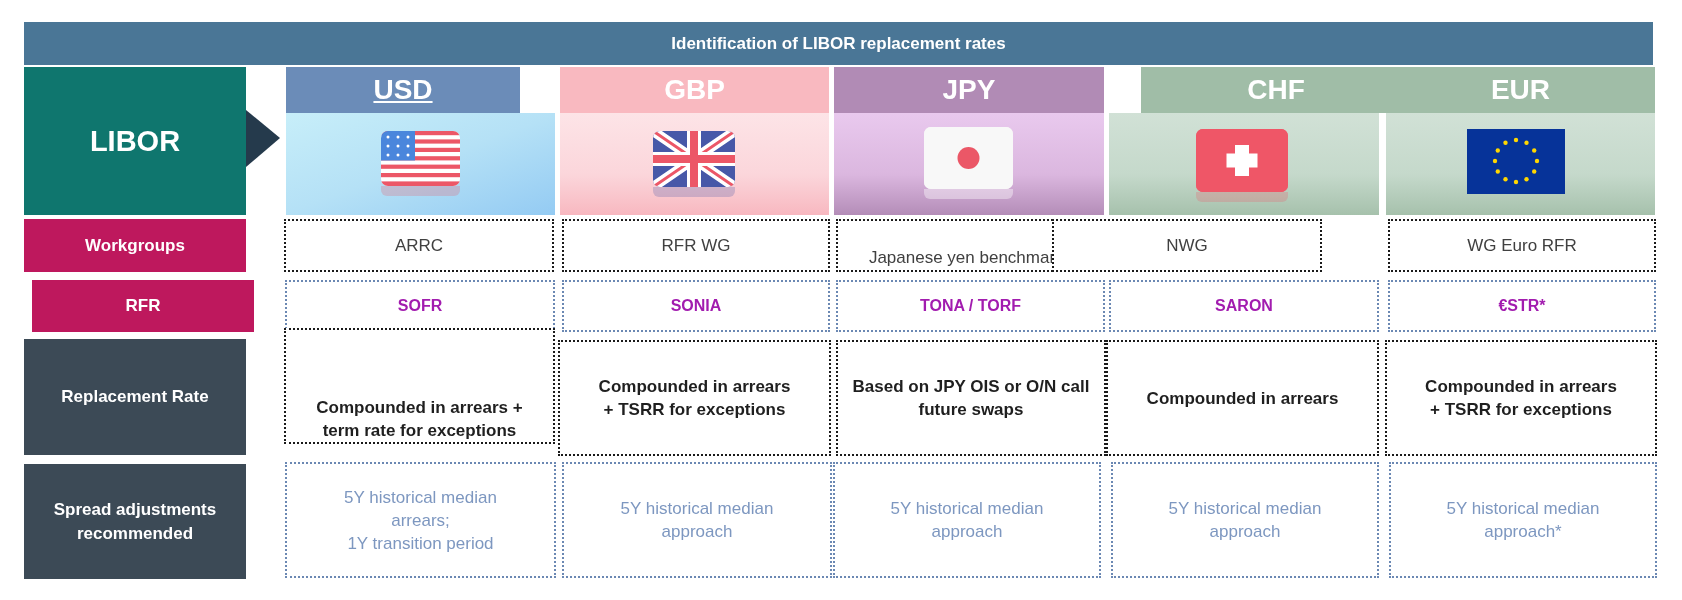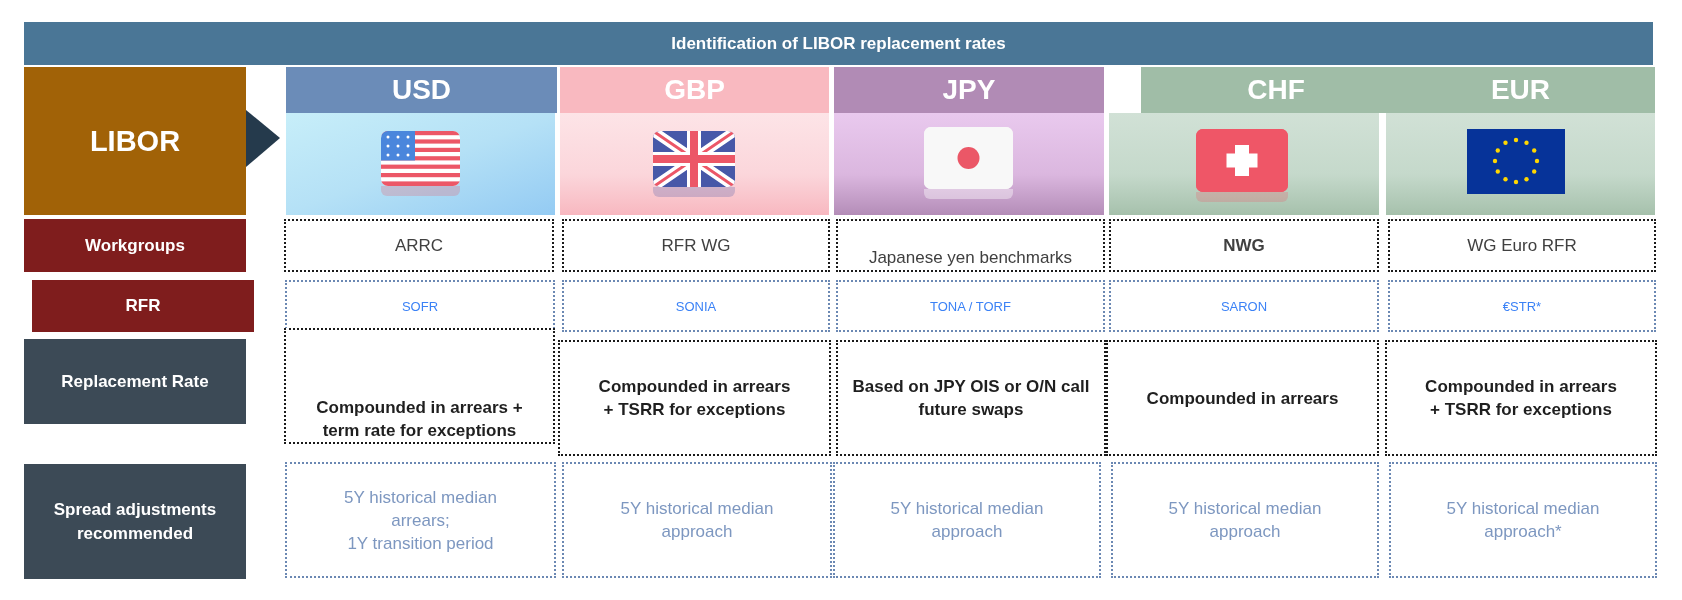--- a/index.html
+++ b/index.html
@@ -2,58 +2,58 @@
 <html><head>
 <meta charset="utf-8">
 <style>
   html, body { margin:0; padding:0; background:#ffffff; }
   body { width:1682px; height:600px; position:relative; overflow:hidden;
          font-family:"Liberation Sans", "DejaVu Sans", sans-serif; }
   .abs { position:absolute; box-sizing:border-box; }
   .title-bar { left:24px; top:22px; width:1629px; height:43px; background:#4a7696;
                color:#fff; font-weight:bold; font-size:17px;
                display:flex; align-items:center; justify-content:center; }
-  .libor-box { left:24px; top:67px; width:222px; height:148px; background:#a16207;
+  .libor-box { left:24px; top:67px; width:222px; height:148px; background:#0f766e;
                color:#fff; font-weight:bold; font-size:29px;
                display:flex; align-items:center; justify-content:center; }
   .libor-arrow { left:246px; top:110px; width:0; height:0;
                  border-top:28px solid transparent; border-bottom:29px solid transparent;
                  border-left:34px solid #253a4c; }
   .col-head { height:46px; top:67px; color:#fff; font-weight:bold; font-size:28px;
               display:flex; align-items:center; justify-content:center; }
   .col-flag { top:113px; height:102px; }
   .flag { position:absolute; border-radius:7px; overflow:hidden; }
   .flag-reflect { position:absolute; height:10px; border-radius:0 0 6px 6px; opacity:.25; }
   .row-label { left:24px; width:222px; color:#fff; font-weight:bold; font-size:17px;
                display:flex; align-items:center; justify-content:center; text-align:center;
                line-height:24px; }
-  .lbl-light { background:#7f1d1d; }
+  .lbl-light { background:#be185d; }
   .lbl-dark { background:#3c4a56; }
   .cell { display:flex; align-items:center; justify-content:center; text-align:center;
           background:#fff; padding:0 8px; }
   .cell-black { border:2px dotted #1a1a1a; }
   .cell-blue { border:2px dotted #6b88b3; }
   .txt-work { color:#404040; font-size:17px; line-height:23px; }
-  .txt-rfr { color:#3b82f6; font-weight:normal; font-size:13px; }
+  .txt-rfr { color:#a21caf; font-weight:bold; font-size:16px; }
   .txt-repl { color:#1f1f1f; font-weight:bold; font-size:17px; line-height:23px; }
   .txt-spread { color:#7d97c0; font-size:17px; line-height:23px; }
 </style>
 </head>
 <body>
 
 <div class="abs title-bar">
   <span>Identification of LIBOR replacement rates</span>
 </div>
 
 <div class="abs libor-box">
   <span>LIBOR</span>
 </div>
 <div class="abs libor-arrow"></div>
 
-<div class="abs col-head" style="left:286px;width:271px;background:#6b8cb8;">
+<div class="abs col-head" style="left:286px;width:234px;background:#6b8cb8;text-decoration:underline;">
     <span>USD</span>
   </div>
 <div class="abs col-head" style="left:560px;width:269px;background:#f9b9c0;">
     <span>GBP</span>
   </div>
 <div class="abs col-head" style="left:834px;width:270px;background:#b18bb5;">
     <span>JPY</span>
   </div>
 <div class="abs col-head" style="left:1109px;width:270px;background:#a0bda7;margin-left:32px;">
     <span>CHF</span>
@@ -149,37 +149,37 @@
     </svg>
   </div>
 </div>
 
 <div class="abs row-label lbl-light" style="top:219px;height:53px;">
     <span>Workgroups</span>
   </div>
 <div class="abs row-label lbl-light" style="top:280px;height:52px;margin-left:8px;">
     <span>RFR</span>
   </div>
-<div class="abs row-label lbl-dark" style="top:339px;height:85px;">
+<div class="abs row-label lbl-dark" style="top:339px;height:116px;">
     <span>Replacement Rate</span>
   </div>
 <div class="abs row-label lbl-dark" style="top:464px;height:115px;">
   <span><span>Spread adjustments</span><br><span>recommended</span></span>
 </div>
 
 <div class="abs cell cell-black" style="left:284px;top:219px;width:270px;height:53px;">
     <span class="txt-work">ARRC</span>
   </div>
 <div class="abs cell cell-black" style="left:562px;top:219px;width:268px;height:53px;">
     <span class="txt-work">RFR WG</span>
   </div>
 <div class="abs cell cell-black" style="left:836px;top:219px;width:269px;height:53px;">
     <span class="txt-work"><br><span>Japanese yen benchmarks</span></span>
   </div>
-<div class="abs cell cell-black" style="left:1109px;top:219px;width:270px;height:53px;font-weight:bold;">
+<div class="abs cell cell-black" style="left:1052px;top:219px;width:270px;height:53px;">
     <span class="txt-work">NWG</span>
   </div>
 <div class="abs cell cell-black" style="left:1388px;top:219px;width:268px;height:53px;">
     <span class="txt-work">WG Euro RFR</span>
   </div>
 
 <div class="abs cell cell-blue" style="left:285px;top:280px;width:270px;height:52px;">
     <span class="txt-rfr">SOFR</span>
   </div>
 <div class="abs cell cell-blue" style="left:562px;top:280px;width:268px;height:52px;justify-content:center;">

